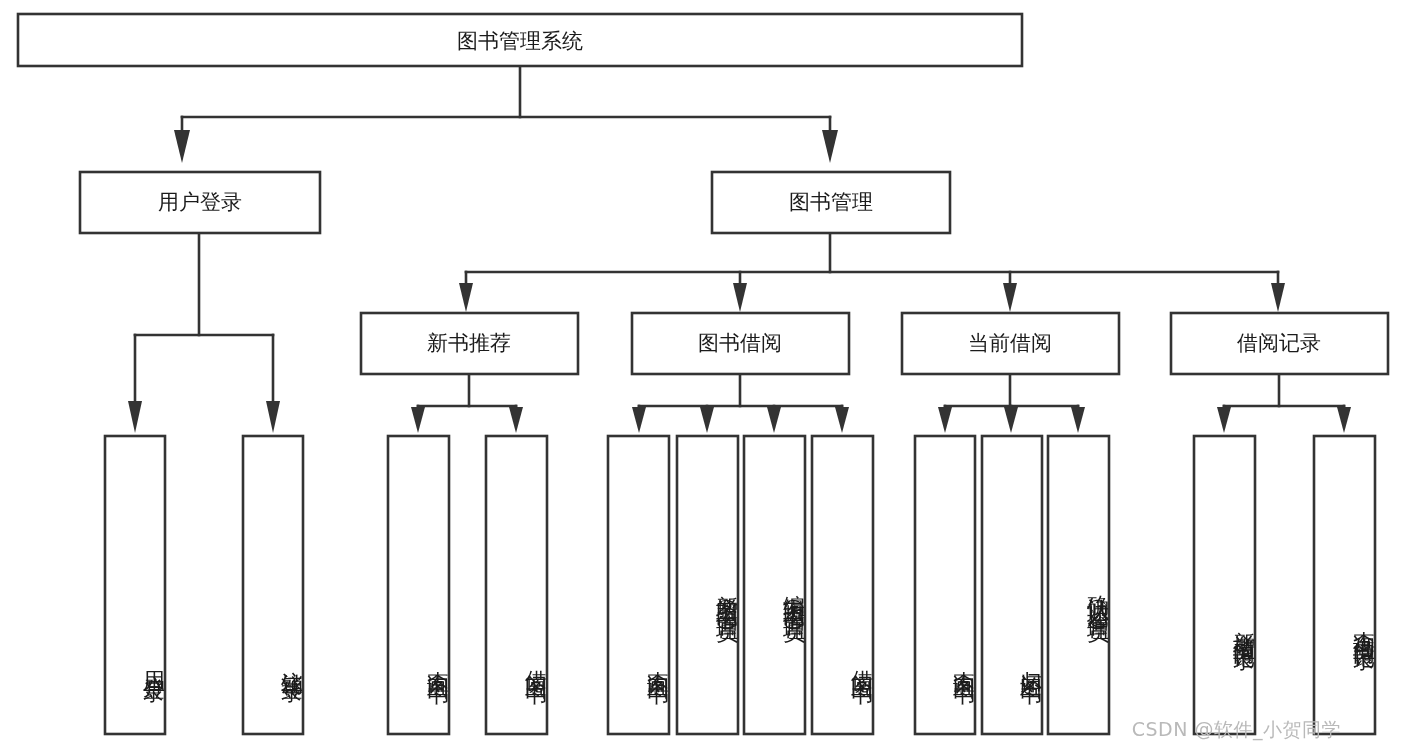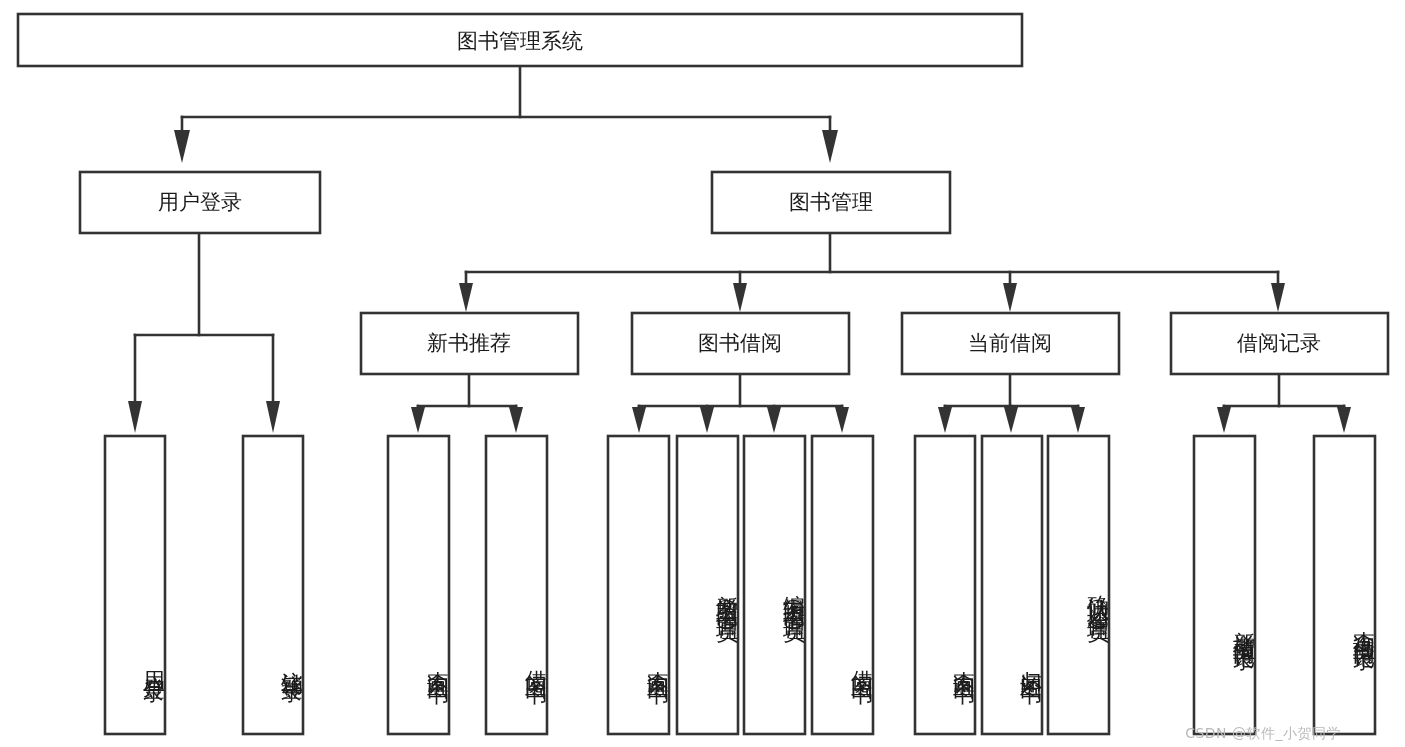--- a/index.html
+++ b/index.html
@@ -61,21 +61,21 @@
     align-items: flex-start;
     justify-content: center;
     white-space: nowrap;
     pointer-events: none;
   }
   .watermark {
     position: absolute;
     right: 14px;
     bottom: 4px;
     font-family: "DejaVu Sans", "Liberation Sans", sans-serif;
-    font-size: 14px;
+    font-size: 19px;
     color: #b9b9b9;
     letter-spacing: 0.5px;
     white-space: nowrap;
   }
 </style>
 </head>
 <body>
 
 <div id="diagram-root">
 

